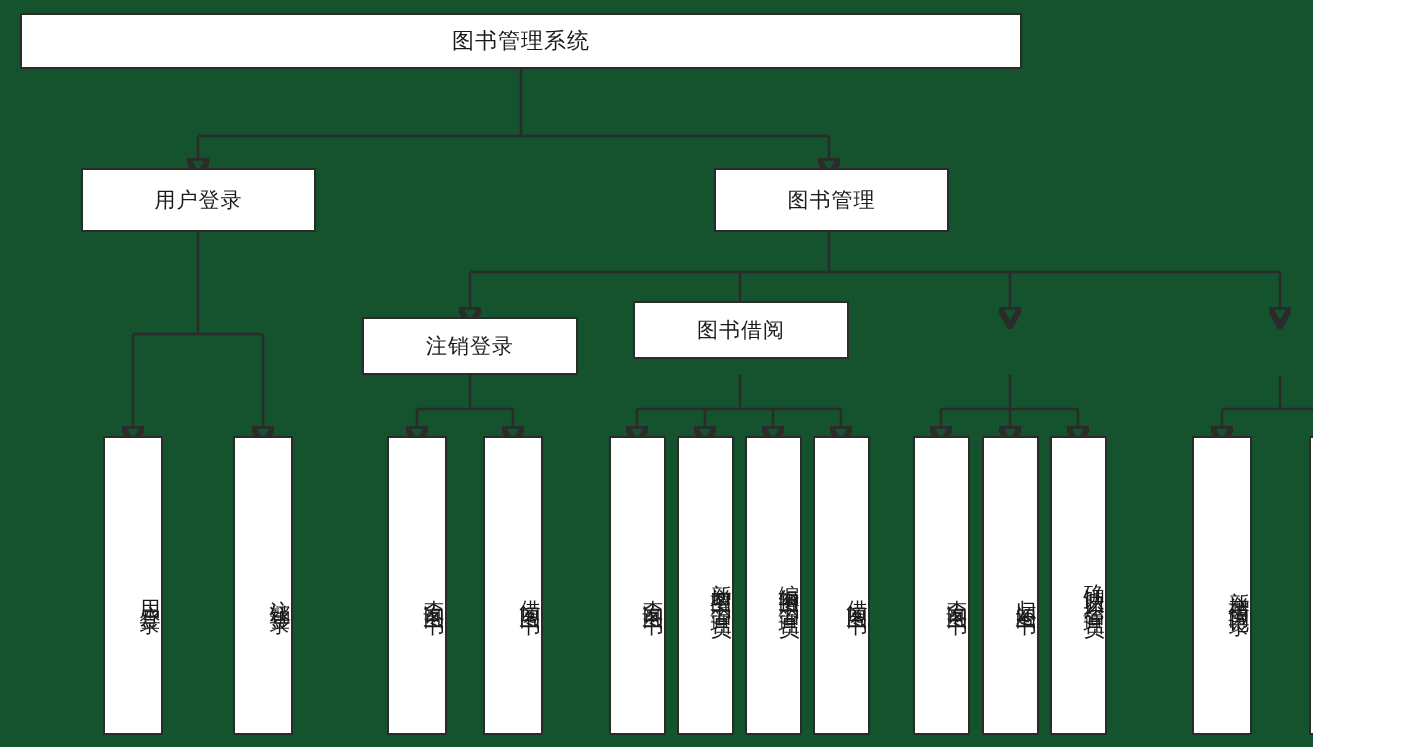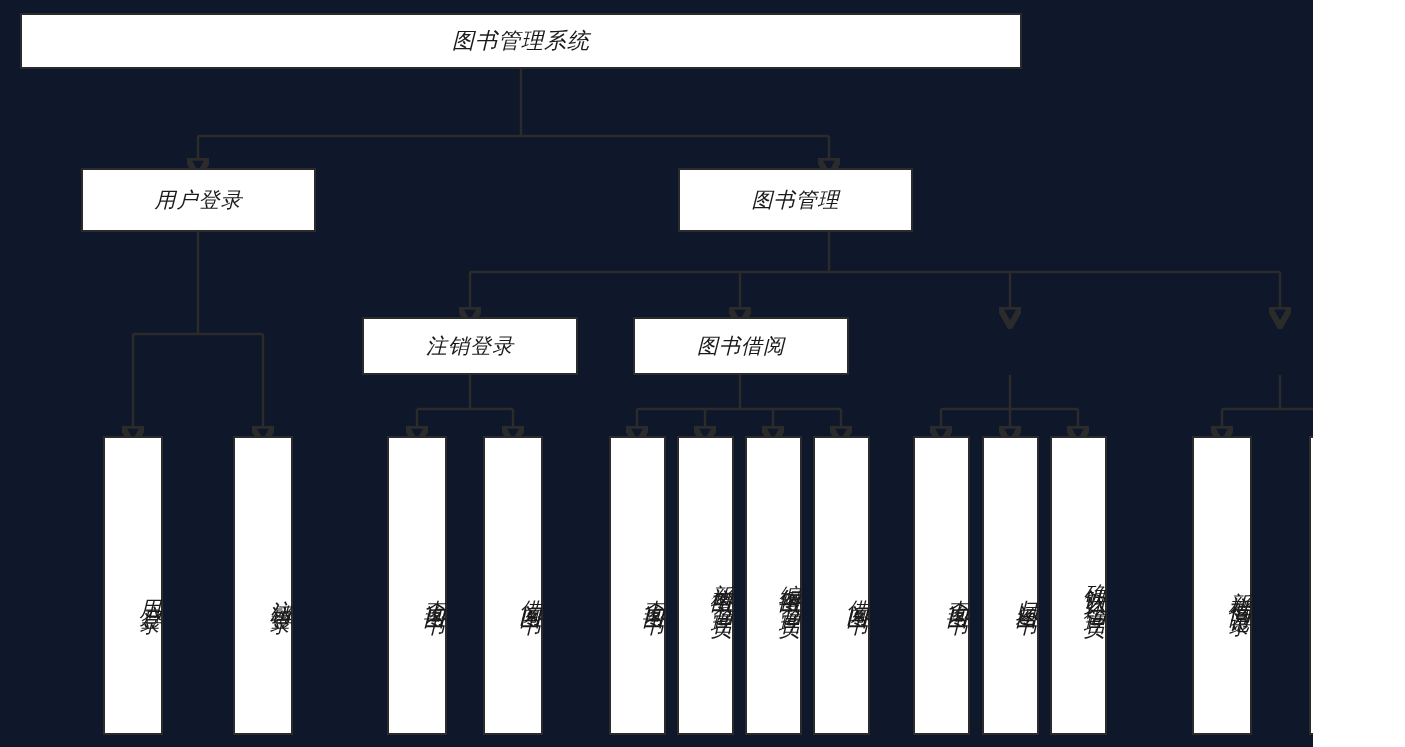--- a/index.html
+++ b/index.html
@@ -4,24 +4,23 @@
 <style>
   html, body {
     margin: 0;
     padding: 0;
     background: #ffffff;
   }
   #canvas {
     position: relative;
     width: 1313px;
     height: 747px;
-    background: #0f172a;
+    background: #14532d;
     overflow: hidden;
     font-family: "Liberation Sans", "DejaVu Sans", sans-serif;
-    font-style: italic;
   }
   .node {
     position: absolute;
     box-sizing: border-box;
     border: 2.5px solid #2b2b2b;
     background: #ffffff;
     display: flex;
     align-items: center;
     justify-content: center;
     color: #1a1a1a;
@@ -127,28 +126,28 @@
     <line x1="1339" y1="409" x2="1339" y2="428" marker-end="url(#arrow)"></line>
   </svg>
 
   <div class="node h title" style="left:20px; top:13px; width:1002px; height:56px;">
     <span>图书管理系统</span>
   </div>
 
   <div class="node h" style="left:81px; top:168px; width:235px; height:64px;">
     <span>用户登录</span>
   </div>
-  <div class="node h" style="left:678px; top:168px; width:235px; height:64px;">
+  <div class="node h" style="left:714px; top:168px; width:235px; height:64px;">
     <span>图书管理</span>
   </div>
 
   <div class="node h" style="left:362px; top:317px; width:216px; height:58px;">
     <span>注销登录</span>
   </div>
-  <div class="node h" style="left:633px; top:317px; width:216px; height:58px;">
+  <div class="node h" style="left:633px; top:301px; width:216px; height:58px;">
     <span>图书借阅</span>
   </div>
 
   <div class="node v" style="left:103px; top:436px; width:60px; height:299px;">
     <span>用户登录</span>
   </div>
   <div class="node v" style="left:233px; top:436px; width:60px; height:299px;">
     <span>注销登录</span>
   </div>
 

